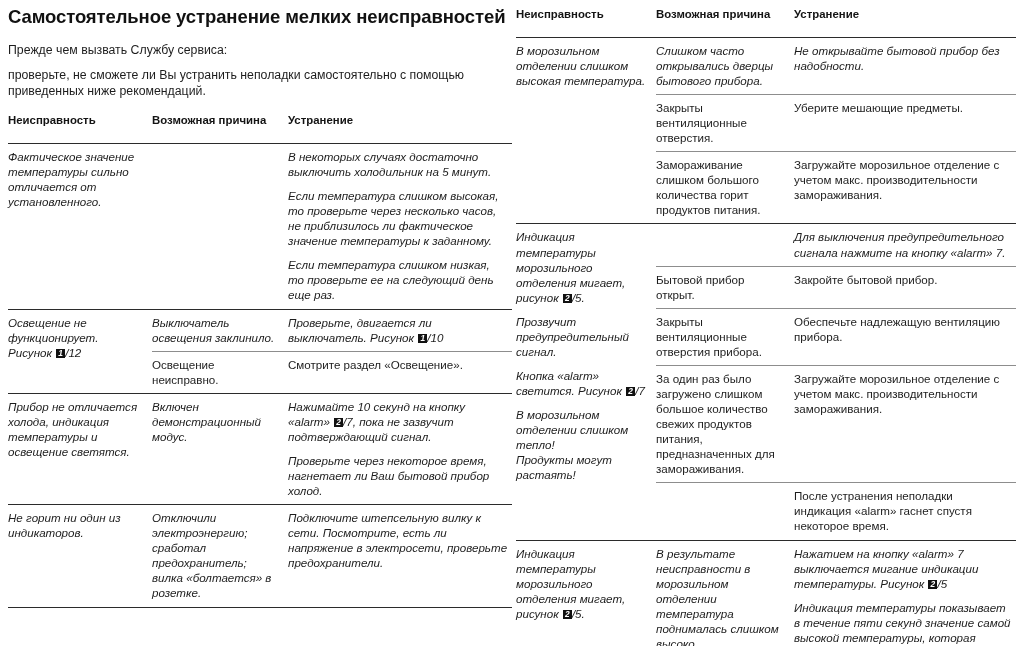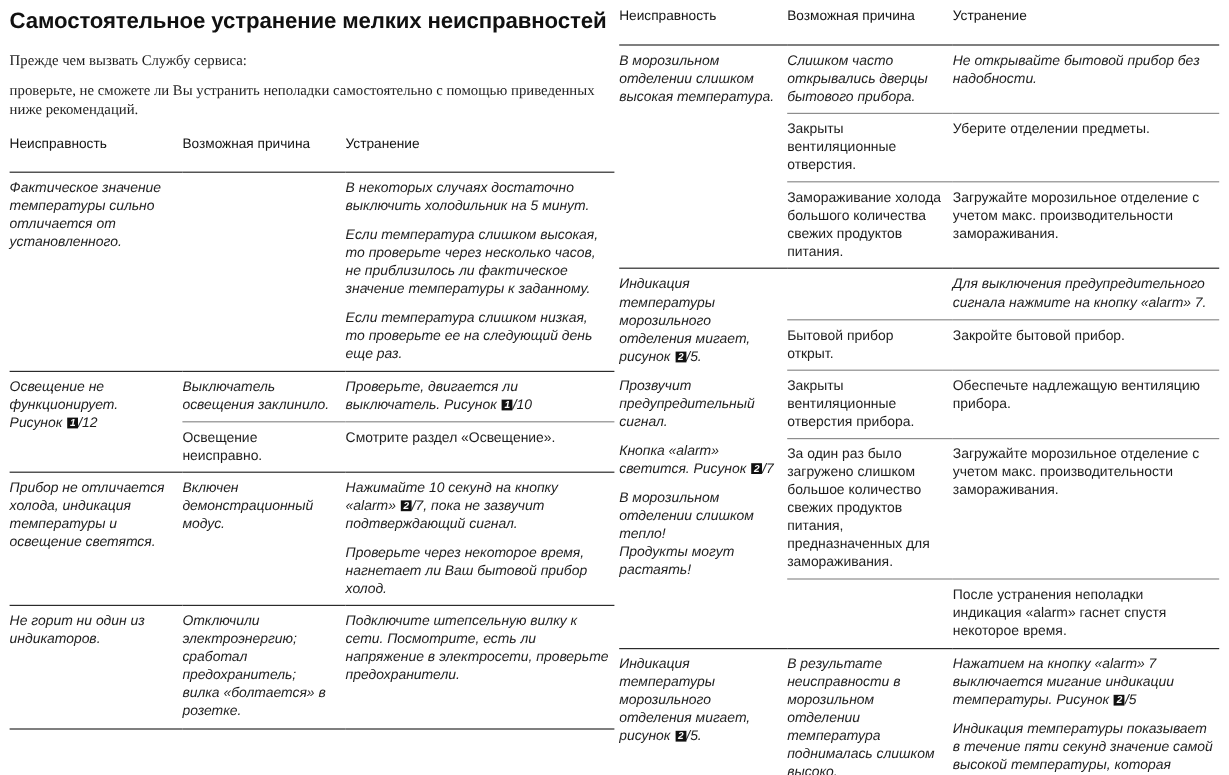--- a/index.html
+++ b/index.html
@@ -38,21 +38,20 @@
   .doc-title {
     font-size: 18.5px;
     font-weight: bold;
     line-height: 1.18;
     margin: 6px 0 0 0;
     letter-spacing: -0.1px;
     color: #111;
   }
   .intro {
     margin-top: 14px;
-    font-family: Liberation Serif, serif;
   }
   .intro p {
     margin: 0 0 9px 0;
     font-size: 12.3px;
     line-height: 1.31;
     color: #1d1d1d;
   }
   .intro p:last-child { margin-bottom: 0; }
 
   
@@ -68,21 +67,21 @@
   .tbl col.c1 { width: 144px; }
   .tbl col.c2 { width: 136px; }
   .tbl col.c3 { width: 224px; }
 
   .col-right .tbl col.c1 { width: 140px; }
   .col-right .tbl col.c2 { width: 138px; }
   .col-right .tbl col.c3 { width: 222px; }
 
   .tbl th {
     text-align: left;
-    font-weight: normal;
+    font-weight: bold;
     font-size: 11.4px;
     padding: 1px 9px 4px 0;
     vertical-align: bottom;
     color: #141414;
   }
   .thead-rule td {
     padding: 0;
     height: 0;
     border-bottom: 1.6px solid #2b2b2b;
   }
@@ -253,26 +252,26 @@
             </td>
             <td class="c-fix">
               <p class="cellpara">Не открывайте бытовой прибор без надобности.</p>
             </td>
           </tr>
           <tr class="sub">
             <td class="c-cause">
               <p class="cellpara">Закрыты вентиляционные отверстия.</p>
             </td>
             <td class="c-fix">
-              <p class="cellpara">Уберите отделении предметы.</p>
-            </td>
-          </tr>
-          <tr class="sub">
-            <td class="c-cause">
-              <p class="cellpara">Замораживание холода большого количества свежих продуктов питания.</p>
+              <p class="cellpara">Уберите мешающие предметы.</p>
+            </td>
+          </tr>
+          <tr class="sub">
+            <td class="c-cause">
+              <p class="cellpara">Замораживание слишком большого количества горит продуктов питания.</p>
             </td>
             <td class="c-fix">
               <p class="cellpara">Загружайте морозильное отделение с учетом макс. производительности замораживания.</p>
             </td>
           </tr>
           <tr class="grp">
             <td class="c-fault" rowspan="5">
               <p class="cellpara">Индикация температуры морозильного отделения мигает, рисунок <span class="figmark">2</span>/5.<span style="display: block; height: 9px;"></span>Прозвучит предупредительный сигнал.<span style="display: block; height: 9px;"></span>Кнопка «alarm» светится. Рисунок <span class="figmark">2</span>/7<span style="display: block; height: 9px;"></span>В морозильном отделении слишком тепло!<br>Продукты могут растаять!</p>
             </td>
             <td class="c-cause"></td>

